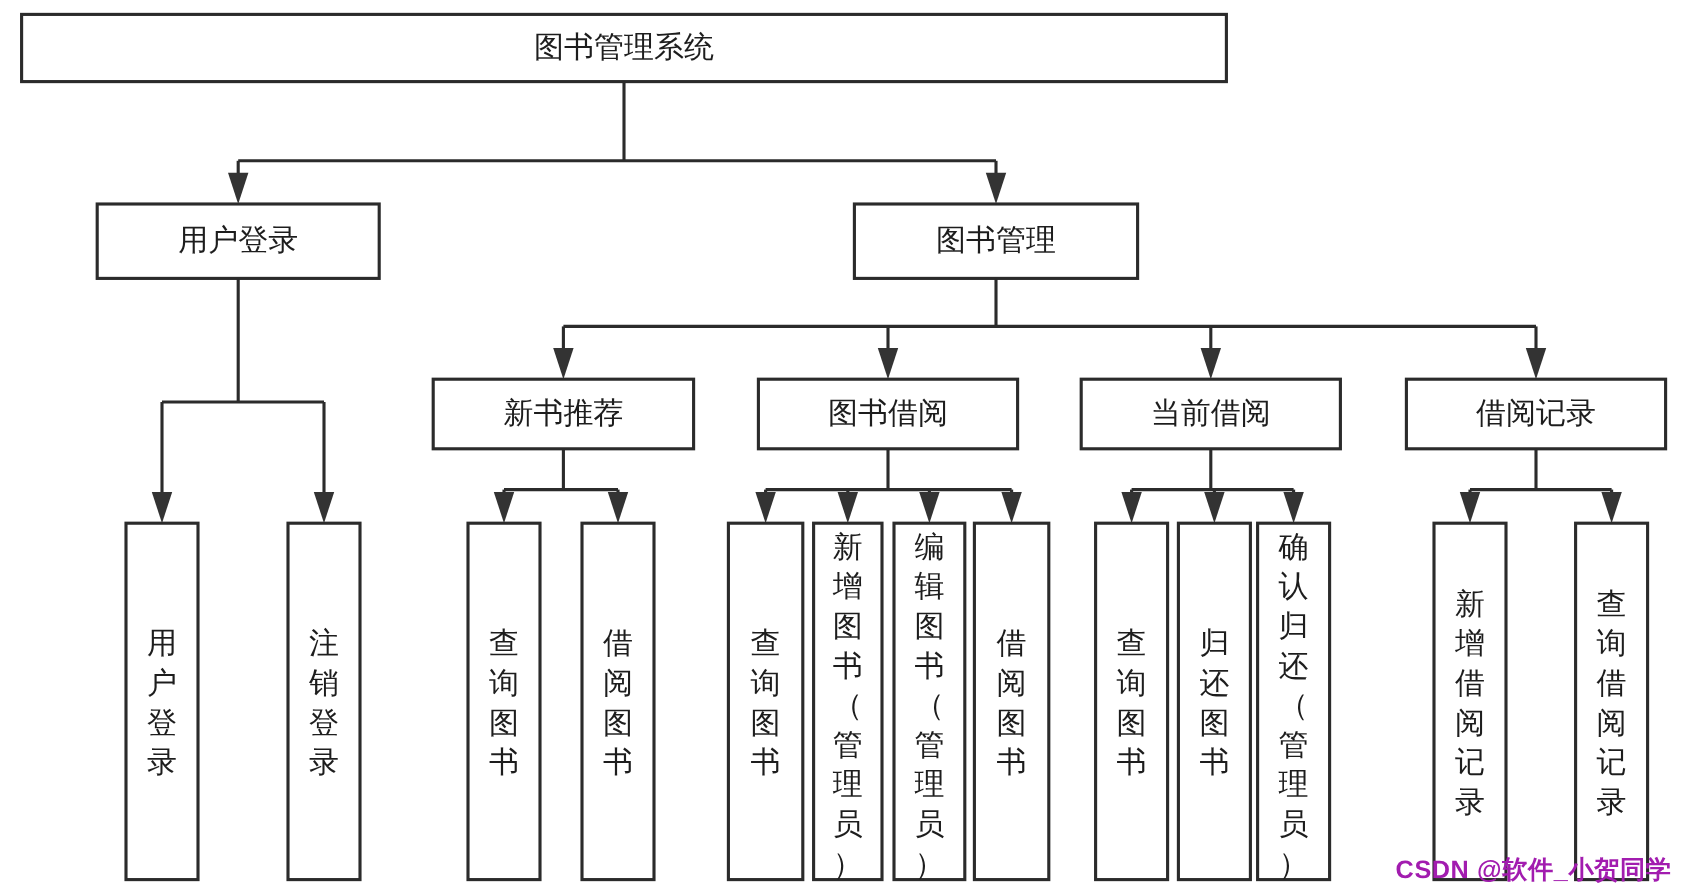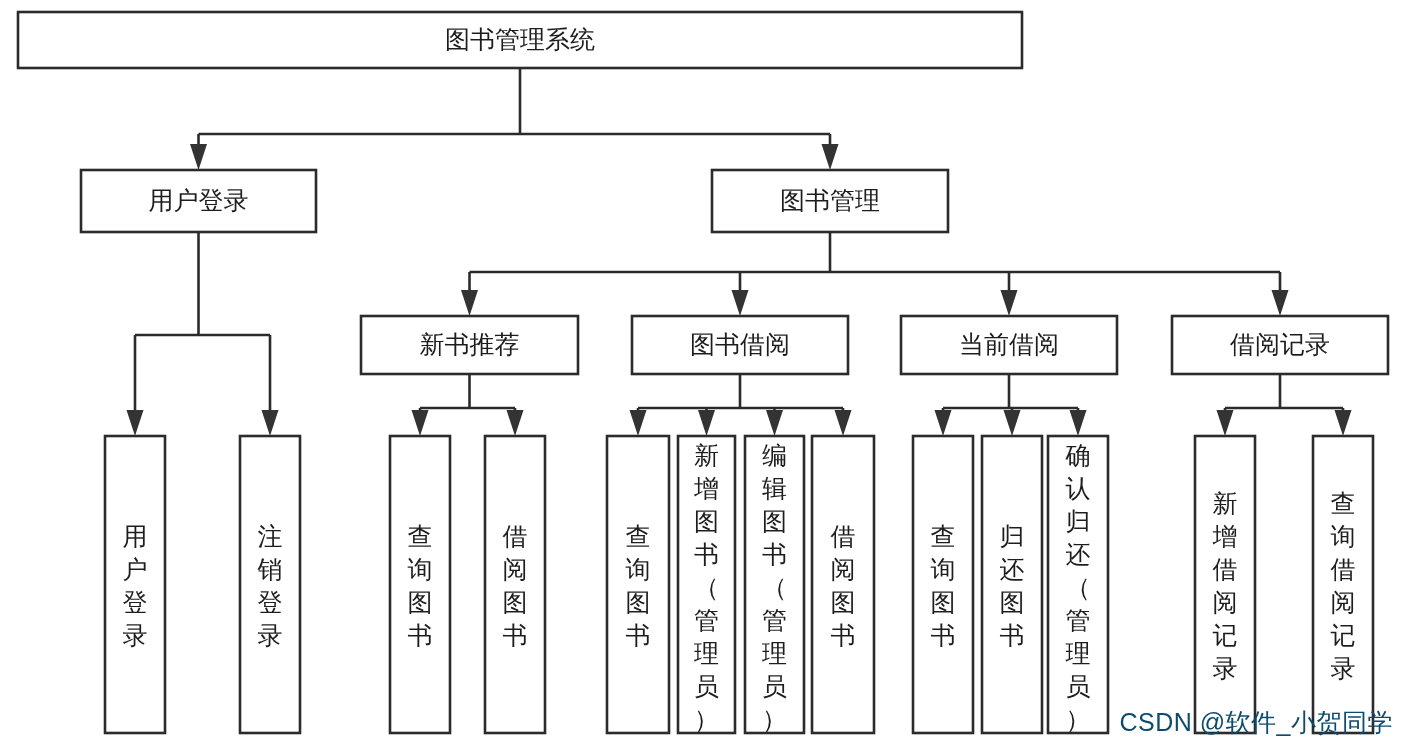--- a/index.html
+++ b/index.html
@@ -57,26 +57,27 @@
   .node-label-vertical {
     fill: #1d1d1d;
     font-family: "Liberation Sans", "DejaVu Sans", sans-serif;
     font-size: 25px;
     text-anchor: middle;
   }
   .watermark {
     position: absolute;
     right: 12px;
     bottom: 8px;
-    color: #0c4a6e;
-    font-size: 25px;
+    color: #a21caf;
+    font-size: 21px;
     font-family: "Liberation Sans", "DejaVu Sans", sans-serif;
     white-space: nowrap;
     letter-spacing: 0.5px;
     user-select: none;
+    font-weight: bold;
   }
 </style>
 </head>
 <body>
 
 <div id="diagram-root">
   <svg class="diagram" viewBox="0 0 1405 747" xmlns="http://www.w3.org/2000/svg">
     <g id="edges-layer">
         <g>
           <line class="connector" x1="520" y1="68" x2="520" y2="134"></line>

